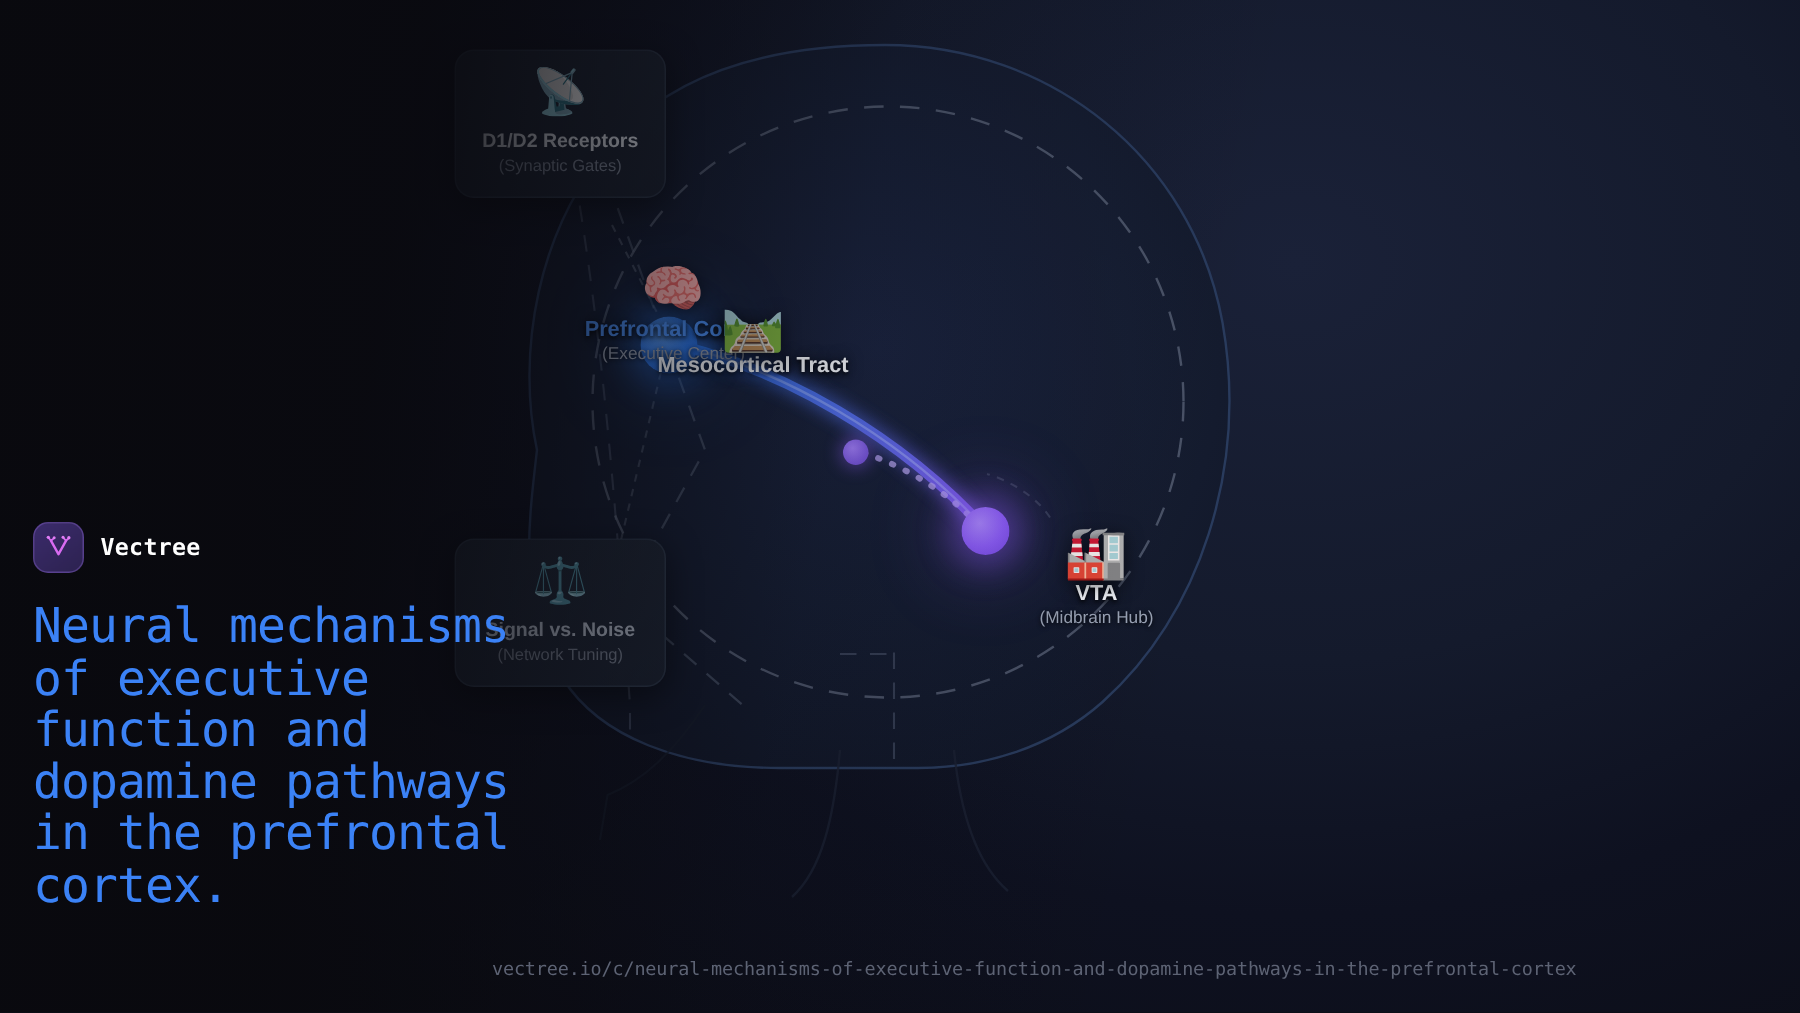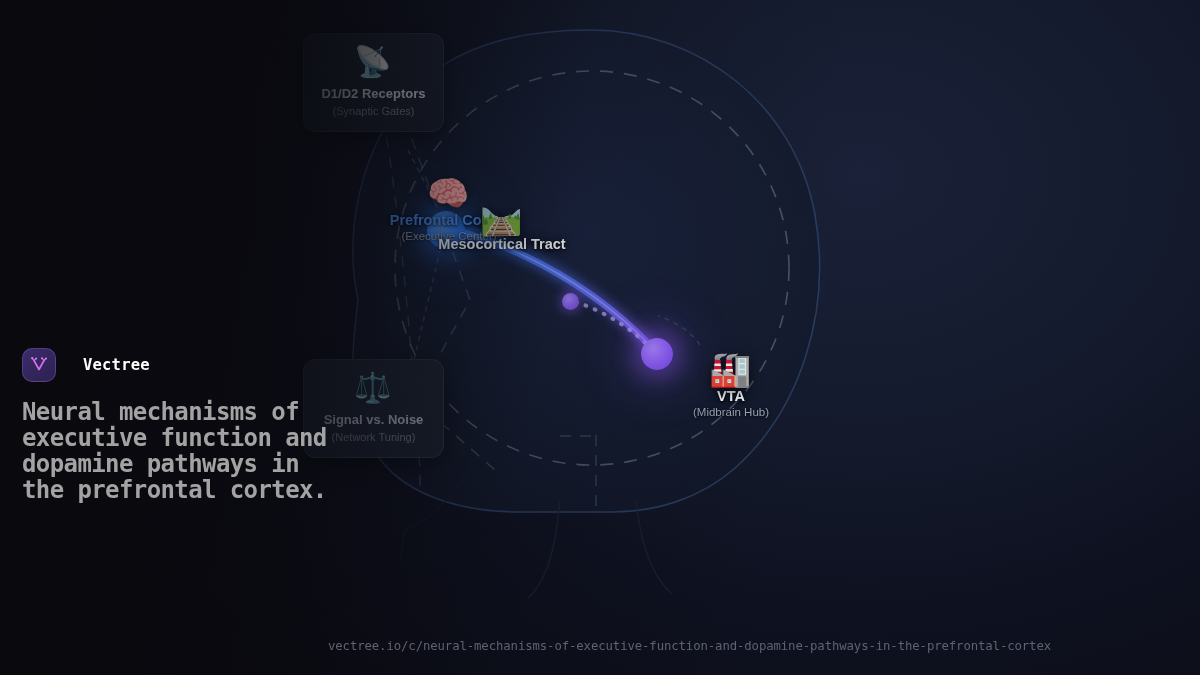--- a/index.html
+++ b/index.html
@@ -90,34 +90,34 @@
   .card-title { font-size:13px; font-weight:bold; color:#dfe4ec; white-space:nowrap; }
   .card-sub { font-size:11px; color:#7e8798; margin-top:4px; white-space:nowrap; }
 
   #card-receptors { left:303px; top:33px; }
   #card-signal    { left:303px; top:359px; }
   #card-signal .card-title { color:#a9b1bf; }
   #card-signal .card-sub   { color:#6e7686; }
 
   
   #panel { position:absolute; left:22px; top:348px; width:330px; }
-  #brand { display:flex; align-items:center; gap:27px; margin-bottom:18px;text-align:right; }
+  #brand { display:flex; align-items:center; gap:11px; margin-bottom:18px;text-align:right; }
   #brand-logo {
     width:34px; height:34px; border-radius:10px;
     background:linear-gradient(145deg, #3b2b6b 0%, #2c2250 100%);
     border:1px solid rgba(150,110,220,.35);
     display:flex; align-items:center; justify-content:center;
   }
   #brand-name {
     font-family:"DejaVu Sans Mono", monospace;
     font-size:15.5px; font-weight:bold; color:#ffffff; letter-spacing:.2px;
   }
   #headline {
     font-family:"DejaVu Sans Mono", monospace;
-    font-size:24px; font-weight:bold; color:#a3a3a3;
+    font-size:32px; font-weight:normal; color:#3b82f6;
     line-height:1.08; letter-spacing:-.6px;
     word-break:break-word;
   }
 
   
   #footer-url {
     position:absolute; left:328px; bottom:22px;
     font-family:"DejaVu Sans Mono", monospace;
     font-size:12.3px; color:#5d6374; letter-spacing:-.1px;
     white-space:nowrap;

